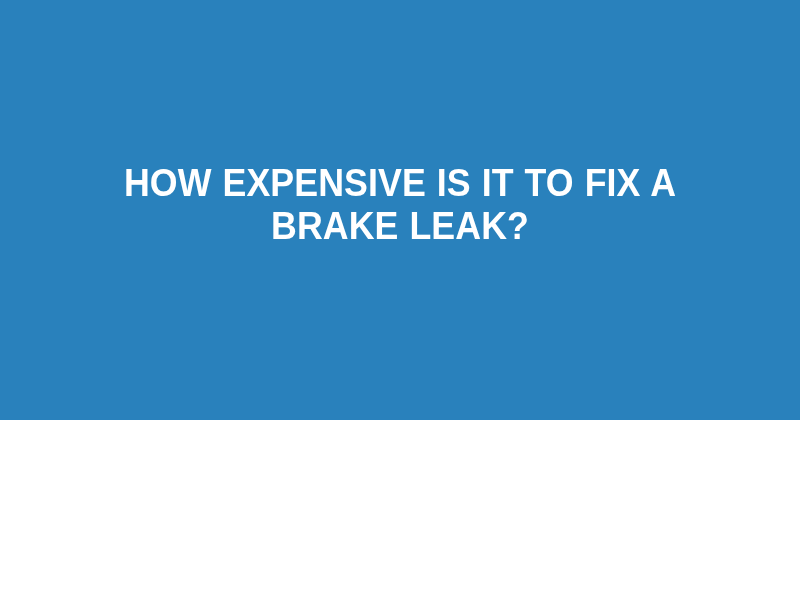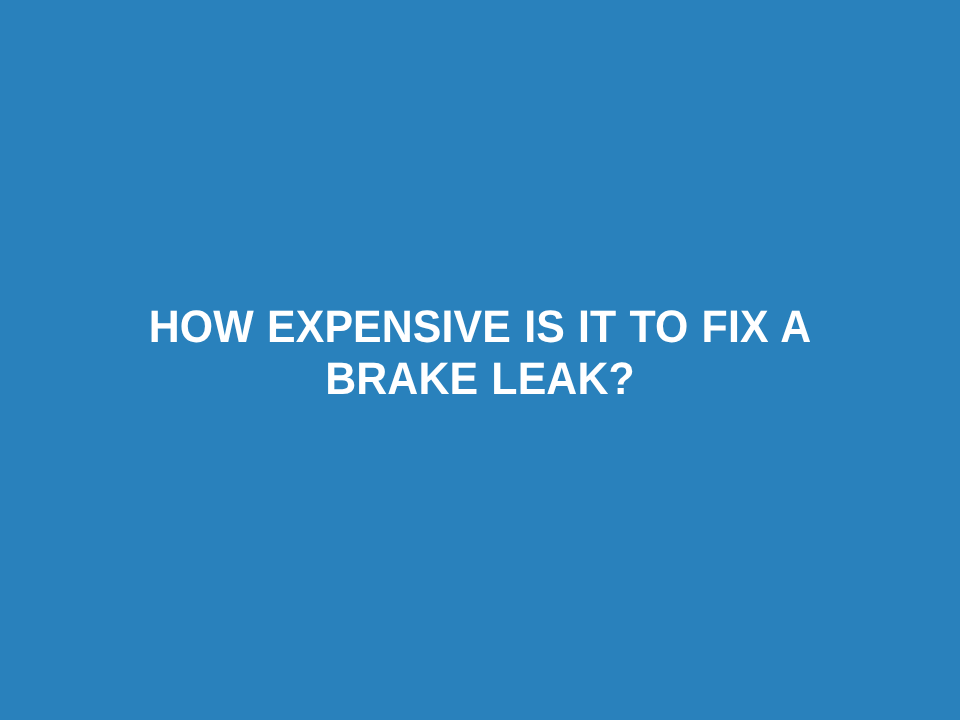--- a/index.html
+++ b/index.html
@@ -12,21 +12,21 @@
     width: 800px;
     height: 600px;
     overflow: hidden;
     font-family: "Liberation Sans", sans-serif;
   }
 
   #title-card {
     position: relative;
     box-sizing: border-box;
     width: 800px;
-    height: 600px;
+    height: 420px;
     background-color: #2981bc;
     display: flex;
     align-items: center;
     justify-content: center;
   }
 
   #title-block {
     width: 632px;
     margin-top: -10px;
     text-align: center;

